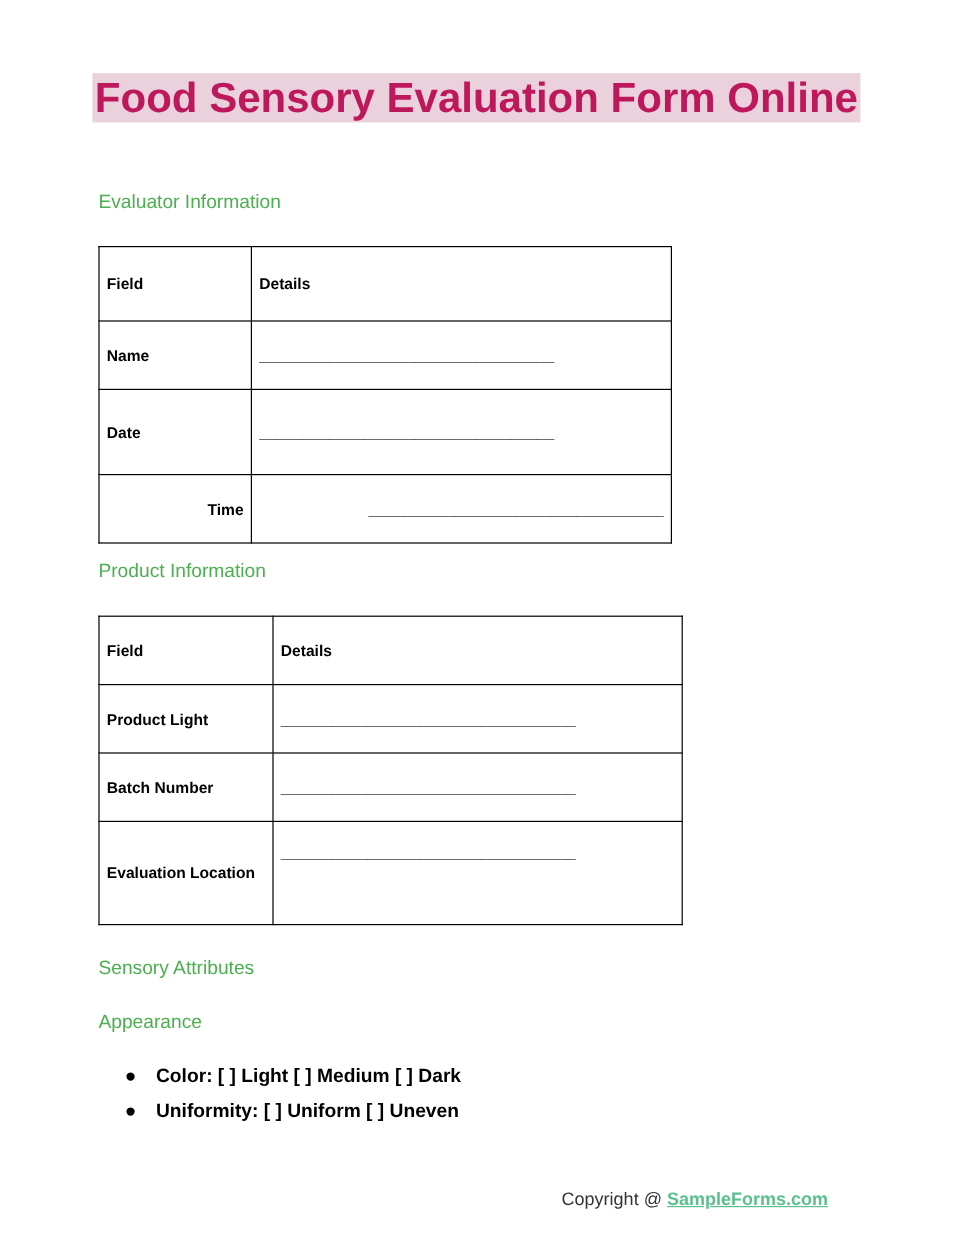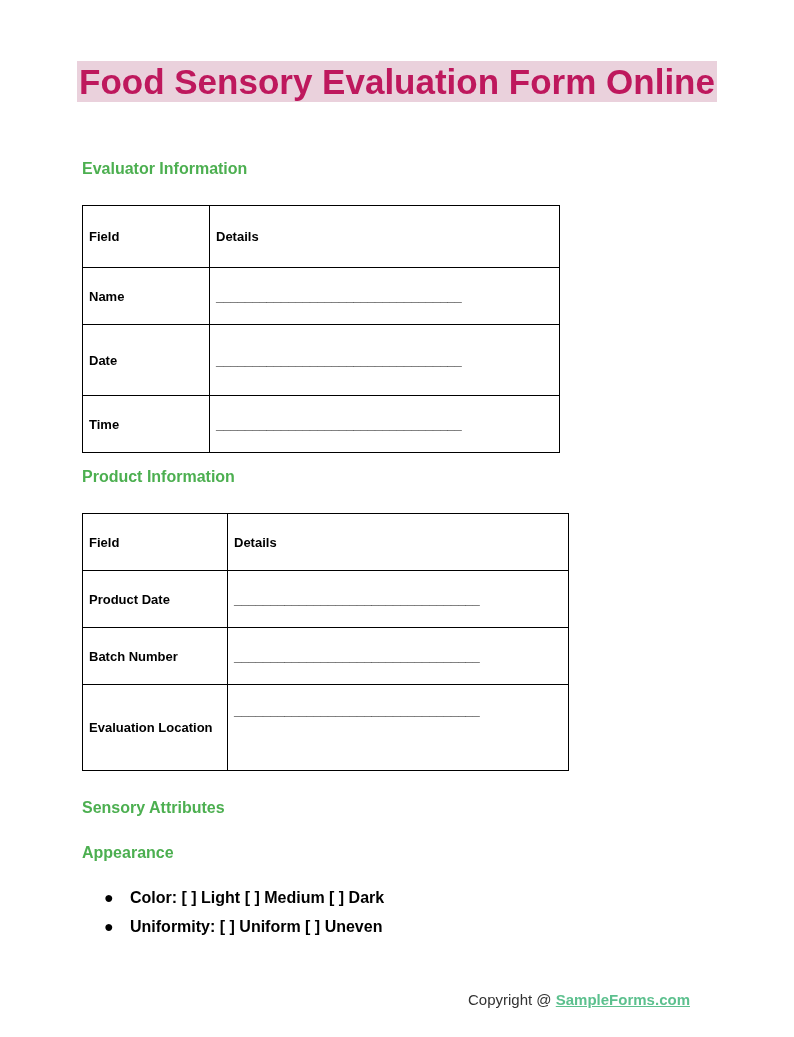--- a/index.html
+++ b/index.html
@@ -1,21 +1,21 @@
 <!DOCTYPE html>
 <html><head>
   <meta charset="utf-8">
   <style>
     html, body { margin: 0; padding: 0; background: #ffffff; }
     body { width: 794px; height: 1037px; position: relative; overflow: hidden;
            font-family: "Liberation Sans", sans-serif; color: #000; }
     .title-wrap { position: absolute; top: 61px; left: 0; width: 794px; text-align: center; }
     .title { display: inline-block; background: #ead1dc; color: #be185d;
              font-weight: bold; font-size: 35px; line-height: 41px; padding: 0 2px; }
-    .h2 { position: absolute; left: 82px; color: #4caf50; font-weight: bold; font-size: 16px; }
+    .h2 { position: absolute; left: 82px; color: #4caf50; font-weight: normal; font-size: 16px; }
     table.form { position: absolute; left: 82px; border-collapse: collapse; font-size: 13px; font-weight: bold; }
     table.form td { border: 1px solid #000; padding: 0 6px; vertical-align: middle; }
     .blank { font-weight: bold; letter-spacing: 0; white-space: nowrap; }
     .bullets { position: absolute; left: 104px; top: 886px; margin: 0; padding: 0; list-style: none; font-size: 16px; font-weight: bold; }
     .bullets li { height: 29px; line-height: 24px; position: relative; padding-left: 26px; }
     .bullets li .dot { position: absolute; left: 0; top: 0; }
     .footer { position: absolute; top: 991px; left: 468px; font-size: 15px; color: #333; }
     .footer a { color: #5cc08e; font-weight: bold; text-decoration: underline; }
   </style>
 </head>
@@ -34,37 +34,37 @@
     <td>Details</td>
   </tr>
   <tr style="height:57px;">
     <td>Name</td>
     <td class="blank">__________________________________</td>
   </tr>
   <tr style="height:71px;">
     <td>Date</td>
     <td class="blank">__________________________________</td>
   </tr>
-  <tr style="height:57px;">
+  <tr style="height:57px;text-align:right;">
     <td>Time</td>
     <td class="blank">__________________________________</td>
   </tr>
 </tbody>
   </table>
 
 <div class="h2" style="top:468px;">Product Information</div>
 
 <table class="form" style="top:513px; width:487px;">
   <tbody>
       <tr style="height:57px;">
     <td style="width:132px;">Field</td>
     <td>Details</td>
   </tr>
   <tr style="height:57px;">
-    <td>Product Date</td>
+    <td>Product Light</td>
     <td class="blank">__________________________________</td>
   </tr>
   <tr style="height:57px;">
     <td>Batch Number</td>
     <td class="blank">__________________________________</td>
   </tr>
   <tr style="height:86px;">
     <td style="line-height:40px; width:120px;">Evaluation Location</td>
     <td class="blank" style="vertical-align:top; padding-top:18px;">__________________________________</td>
   </tr>

